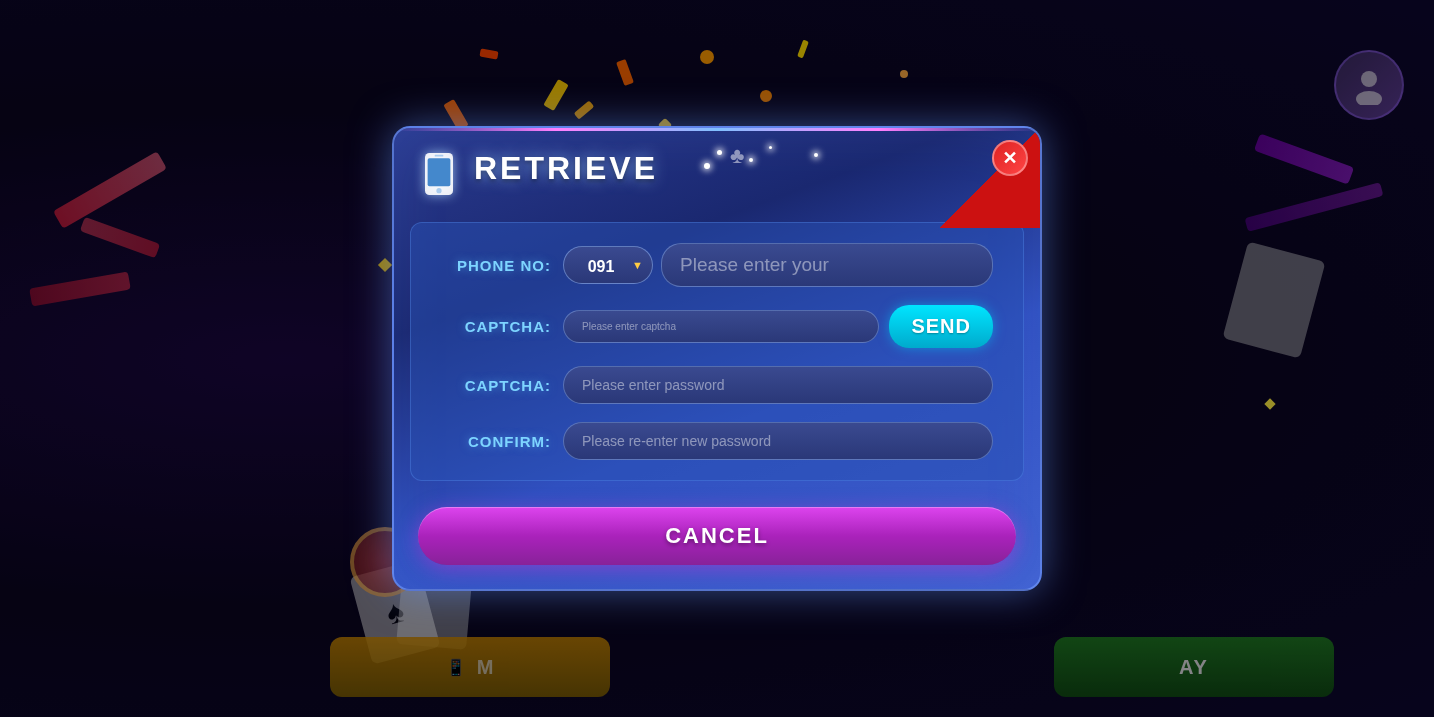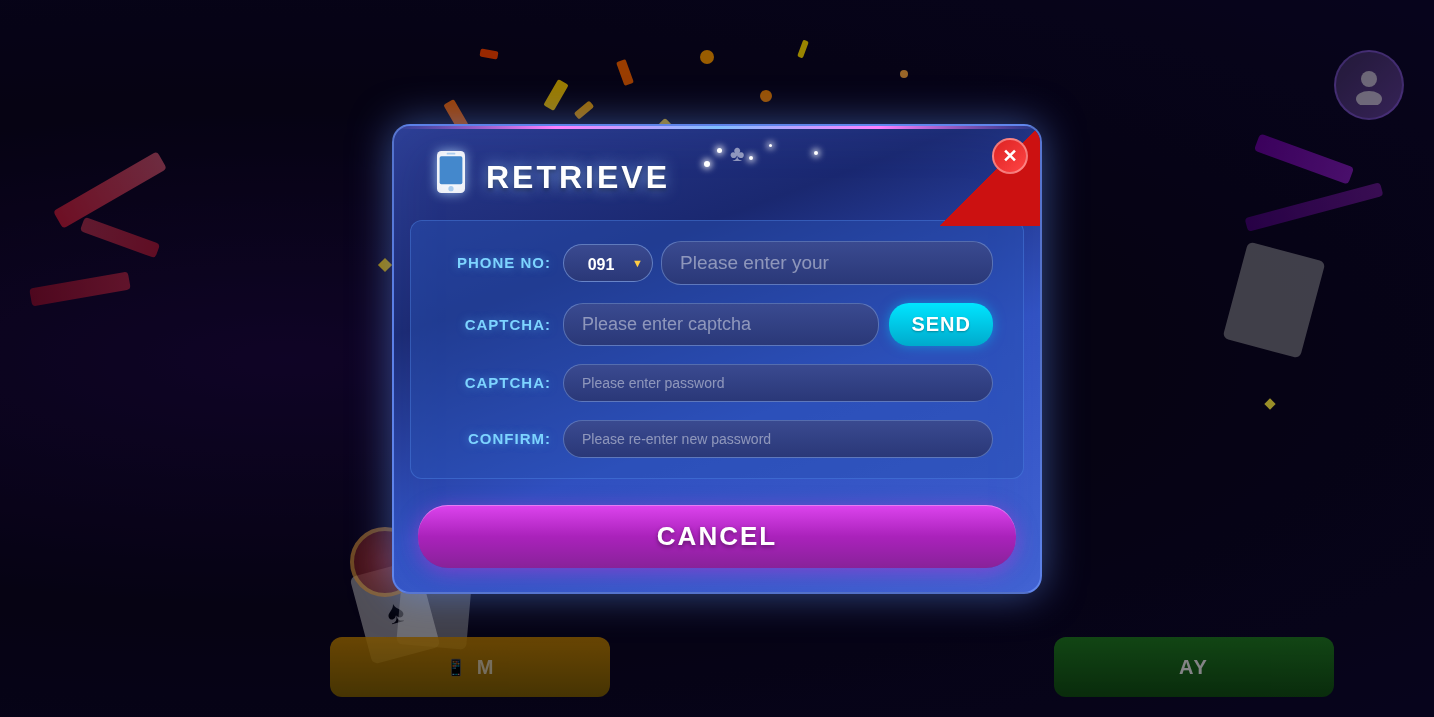--- a/index.html
+++ b/index.html
@@ -81,23 +81,23 @@
       justify-content: center;
       cursor: pointer;
       z-index: 20;
       color: white;
       font-size: 18px;
       font-weight: bold;
     }
 
     
     .dialog-header {
-      padding: 22px 24px 16px 36px;
-      display: flex;
-      align-items: flex-end;
+      padding: 22px 24px 16px 24px;
+      display: flex;
+      align-items: flex-start;
       gap: 14px;
     }
 
     .phone-icon {
       width: 42px;
       height: 48px;
       background: transparent;
       display: flex;
       align-items: center;
       justify-content: center;
@@ -206,21 +206,21 @@
       gap: 10px;
       flex: 1;
     }
 
     .captcha-input {
       flex: 1;
       background: linear-gradient(180deg, #3a4a90 0%, #2a3878 100%);
       border: 1.5px solid rgba(150, 190, 255, 0.4);
       border-radius: 20px;
       color: rgba(255,255,255,0.5);
-      font-size: 18px;
+      font-size: 10px;
       padding: 10px 18px;
       outline: none;
     }
 
     .captcha-input::placeholder {
       color: rgba(255,255,255,0.45);
     }
 
     .send-btn {
       background: linear-gradient(180deg, #00e5ff 0%, #00aacc 100%);
@@ -260,21 +260,21 @@
       padding: 10px 24px 24px 24px;
     }
 
     .cancel-btn {
       flex: 1;
       padding: 16px 10px;
       border: none;
       border-radius: 30px;
       background: linear-gradient(180deg, #dd44ee 0%, #aa22bb 50%, #882299 100%);
       color: white;
-      font-size: 26px;
+      font-size: 22px;
       font-weight: 900;
       letter-spacing: 2px;
       cursor: pointer;
       box-shadow: 0 4px 20px rgba(200,50,220,0.5), inset 0 1px 0 rgba(255,255,255,0.3);
       text-shadow: 0 2px 4px rgba(0,0,0,0.4);
     }
 
     .ok-btn {
       flex: 1;
       padding: 16px 10px;

